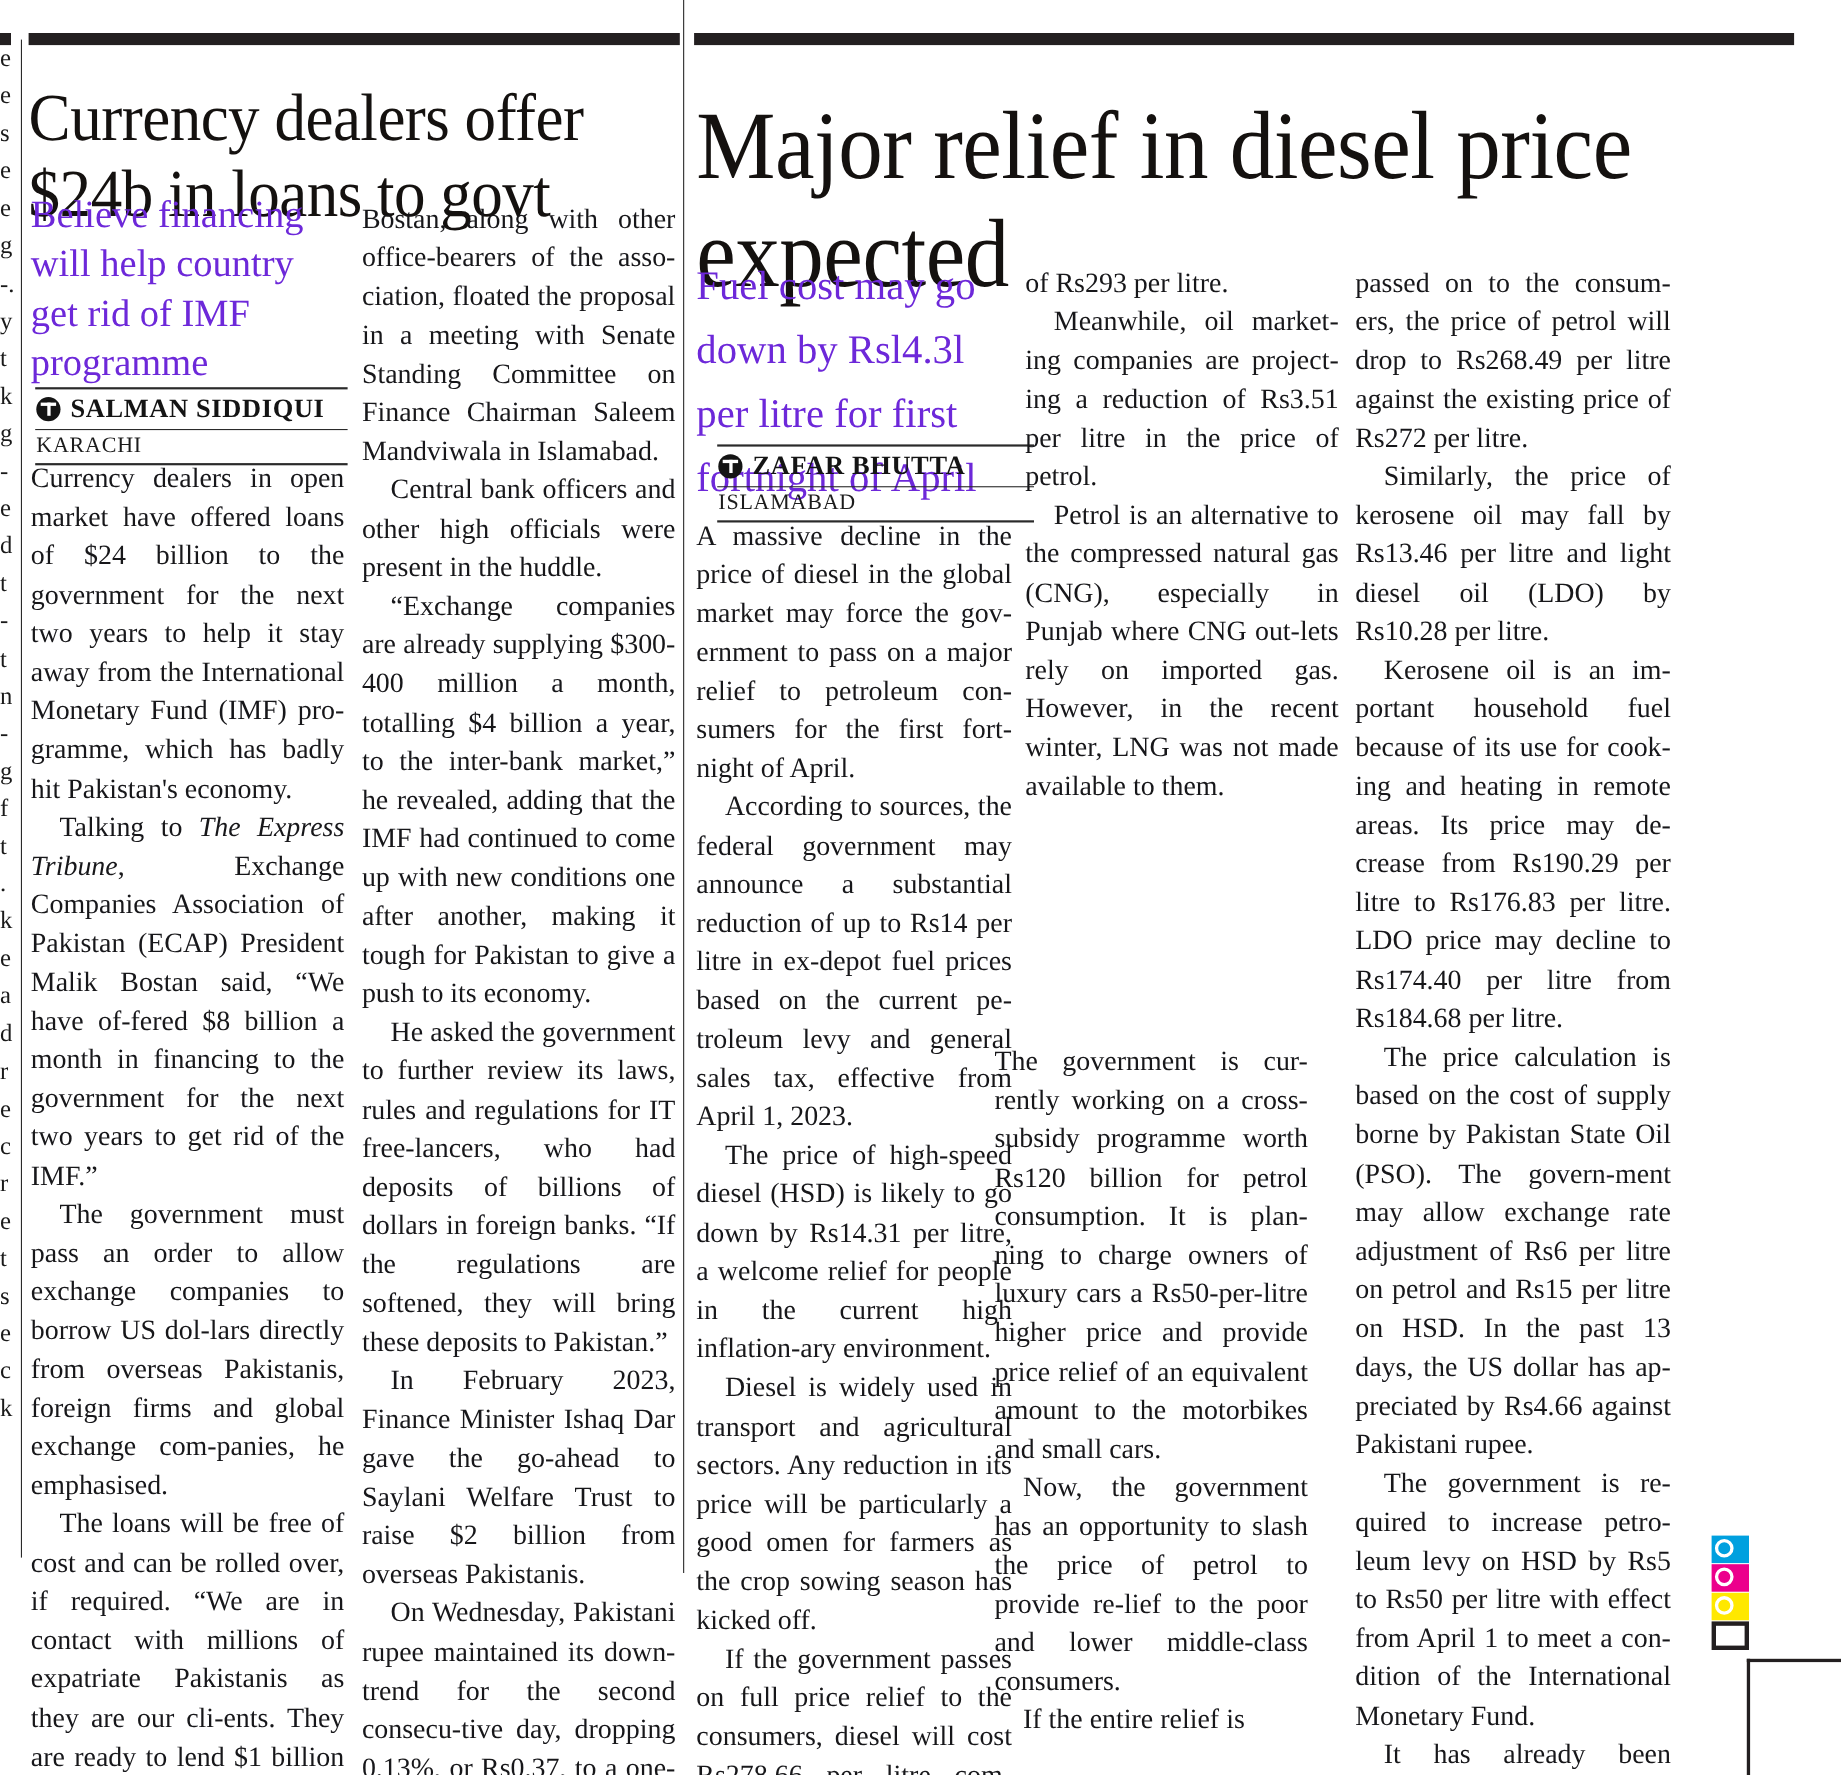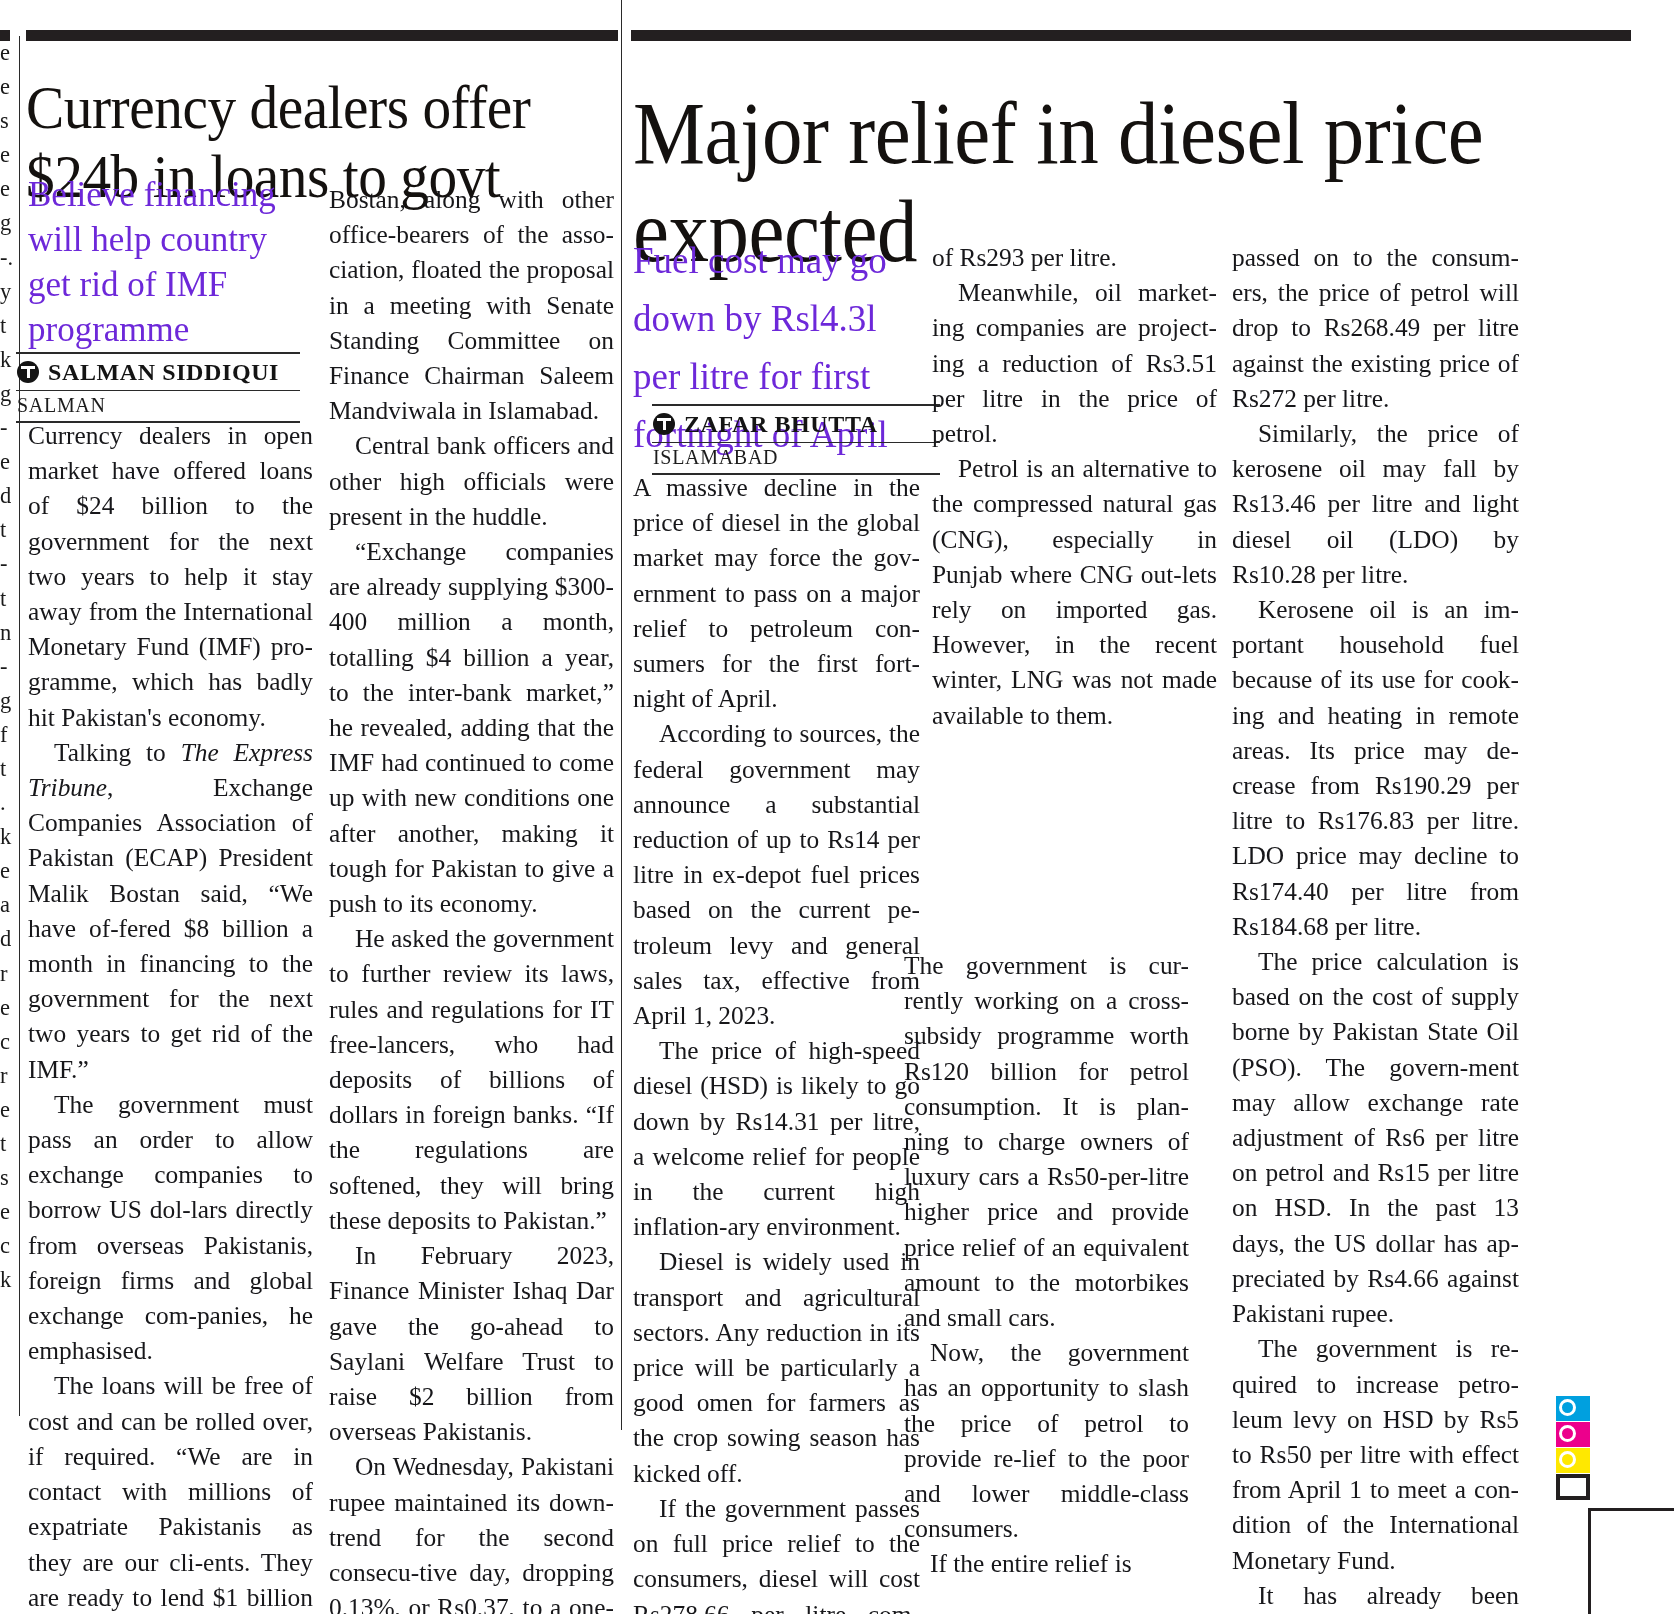--- a/index.html
+++ b/index.html
@@ -268,28 +268,28 @@
   <div class="vrule" style="left:19px;  top:36px;  height:1380px;"></div>
   <div class="vrule" style="left:621px; top:0px;   height:1430px;"></div>
 
   <div class="toprule left"></div>
   <div class="toprule right"></div>
 
   <h1 class="hl hl-left">Currency dealers offer $24b in loans to govt</h1>
 
   <div class="deck deck-left">Believe financing will help country get rid of IMF programme</div>
 
-  <div class="byline" style="left:16px; top:352px; width:284px;">
+  <div class="byline" style="left:32px; top:352px; width:284px;">
     <div class="rule-top"></div>
     <div class="name-row">
       <span class="tlogo"></span>
       <span class="name">SALMAN SIDDIQUI</span>
     </div>
     <div class="rule-mid"></div>
-    <div class="city">SALMAN</div>
+    <div class="city">KARACHI</div>
     <div class="rule-bot"></div>
   </div>
 
   <div class="col" style="left:28px; top:418px; width:285px;">
     <p class="first">Currency dealers in open market have offered loans of $24 billion to the government for the next two years to help it stay away from the International Monetary Fund (IMF) pro-gramme, which has badly hit Pakistan's economy.</p>
     <p>
       <span>Talking to </span><i>The Express Tribune</i><span>, Exchange Companies Association of Pakistan (ECAP) President Malik Bostan said, “We have of‑fered $8 billion a month in financing to the government for the next two years to get rid of the IMF.”</span>
     </p>
     <p>The government must pass an order to allow exchange companies to borrow US dol-lars directly from overseas Pakistanis, foreign firms and global exchange com-panies, he emphasised.</p>
     <p>The loans will be free of cost and can be rolled over, if required. “We are in contact with millions of expatriate Pakistanis as they are our cli-ents. They are ready to lend $1 billion a month to us (ex-change companies) over the next 24 months, in addition to the usual inflows received by exchange companies.”</p>

